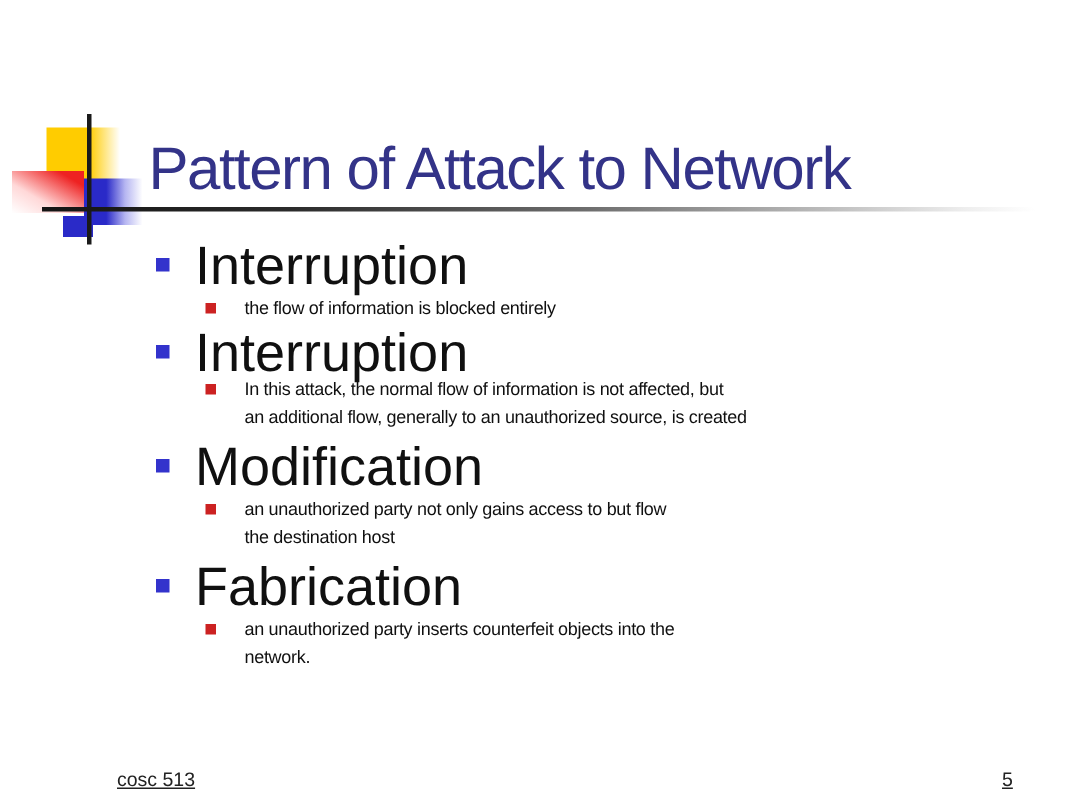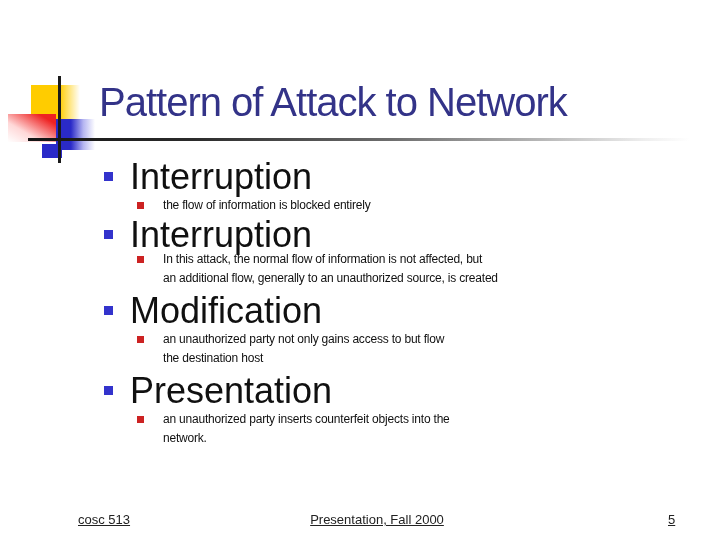--- a/index.html
+++ b/index.html
@@ -17,21 +17,21 @@
   #decor-red{left:8px;top:114px;width:48px;height:28px;
     background:linear-gradient(to top right,#ffffff 0%,#ffd8d8 35%,#ee2222 82%);}
   #decor-blue{left:56px;top:119px;width:39px;height:31px;
     background:linear-gradient(to right,#2a2ac8 0%,#2a2ac8 38%,rgba(120,120,230,0.55) 70%,rgba(255,255,255,0) 100%);}
   #decor-blue-small{left:42px;top:144px;width:20px;height:14px;background:#2a2ac8;}
   #decor-vline{left:58px;top:76px;width:3px;height:87px;background:#1a1a1a;}
   #decor-hline{left:28px;top:138px;width:662px;height:3px;
     background:linear-gradient(to right,#141414 0%,#2b2b2b 25%,#6e6e6e 55%,#b9b9b9 78%,#eeeeee 93%,#ffffff 100%);}
 
   #title{
-    position:absolute;left:99px;top:81px;
+    position:absolute;left:99px;top:92px;
     font-size:40px;line-height:42px;letter-spacing:-1px;
     color:#333388;white-space:nowrap;
   }
 
   #content{position:absolute;left:100px;top:164px;width:615px;}
   .section{position:relative;}
   .l1{
     position:relative;
     font-size:36px;line-height:26px;color:#101010;
     padding-left:30px;white-space:nowrap;
@@ -103,28 +103,27 @@
       <div class="l2 mt6">
         <span class="bullet"></span>
         <span class="line">an unauthorized party not only gains access to but flow</span>
         <span class="line">the destination host</span>
       </div>
     </div>
 
     <div class="section">
       <div class="l1 mt10">
         <span class="bullet"></span>
-        <span>Presentation</span>
+        <span>Fabrication</span>
       </div>
       <div class="l2 mt6">
         <span class="bullet"></span>
         <span class="line">an unauthorized party inserts counterfeit objects into the</span>
         <span class="line">network.</span>
       </div>
     </div>
 
   </div>
 
   <div class="footer-item" id="footer-left">cosc 513</div>
-  <div class="footer-item" id="footer-center">Presentation, Fall 2000</div>
   <div class="footer-item" id="footer-page">5</div>
 
 </div>
 
 </body></html>

